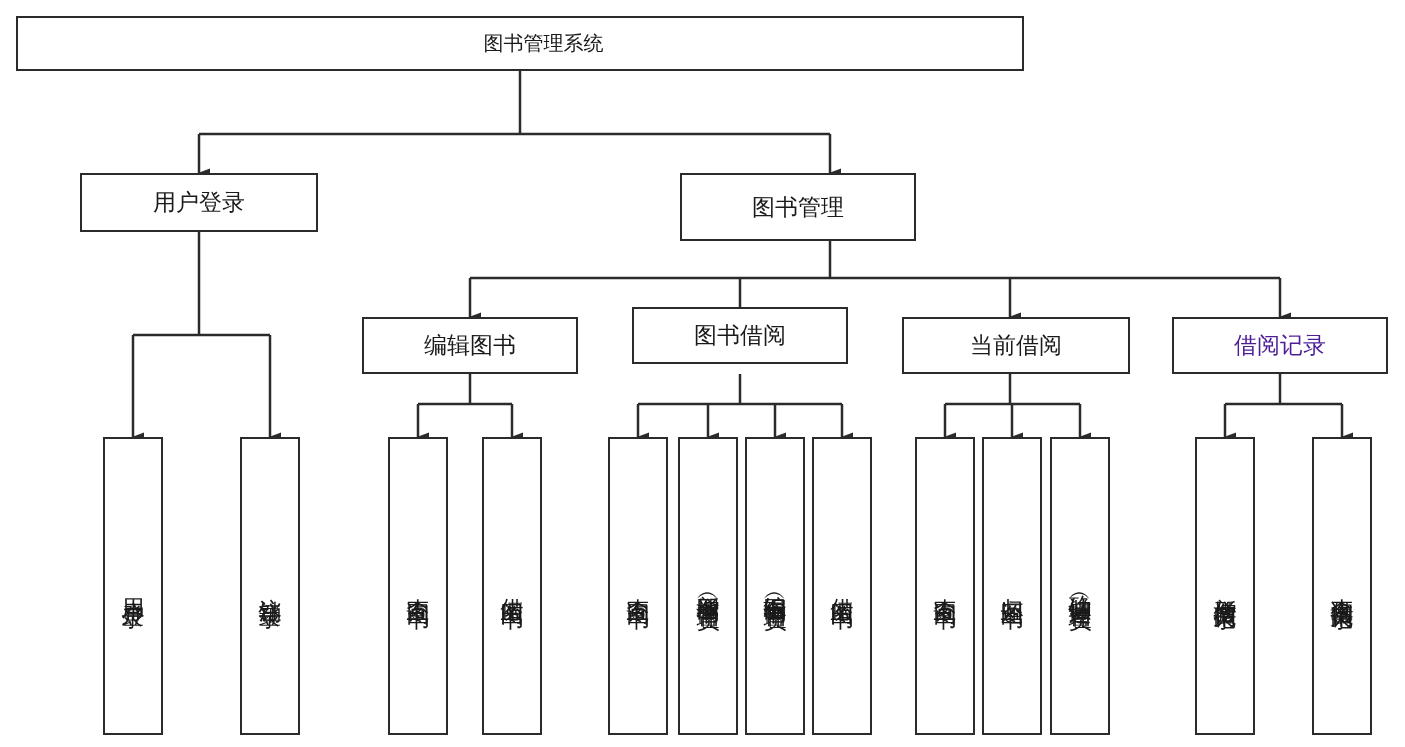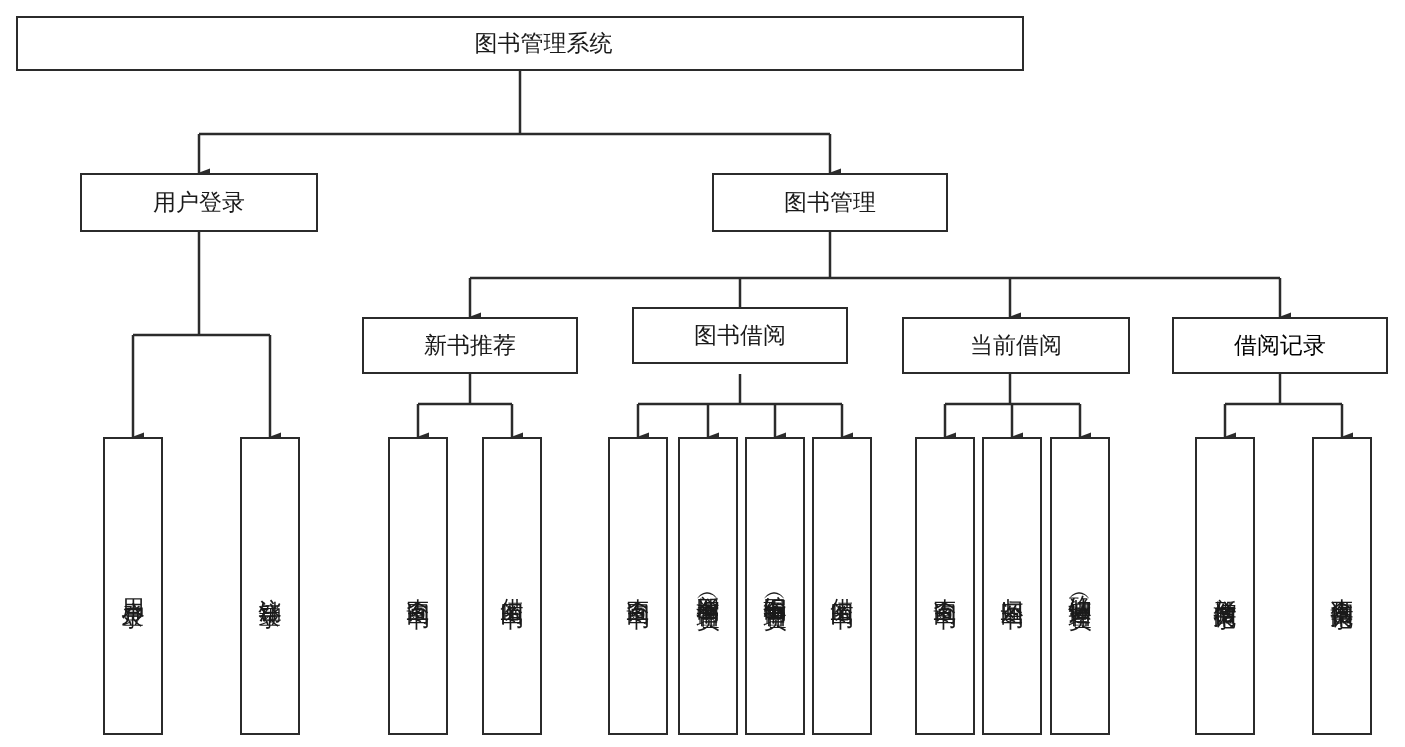--- a/index.html
+++ b/index.html
@@ -38,21 +38,21 @@
   .node .label {
     color: #1a1a1a;
     text-align: center;
     line-height: 1.05;
     white-space: nowrap;
   }
   .node.horiz .label {
     font-size: 23px;
   }
   .node.root .label {
-    font-size: 23px;
+    font-size: 20px;
     margin-left: 47px;
   }
   .node.vert {
     align-items: center;
     justify-content: center;
   }
   .node.vert .label {
     writing-mode: vertical-rl;
     text-orientation: upright;
     font-size: 23px;
@@ -117,34 +117,34 @@
         <line x1="1342" y1="404" x2="1342" y2="437" stroke="#2b2b2b" stroke-width="2.5" marker-end="url(#arrowhead)"></line>
       </g>
   </svg>
   <div id="node-layer">
       <div class="node horiz root" style="left: 16px; top: 16px; width: 1008px; height: 55px; border-color: rgb(43, 43, 43);">
         <span class="label" style="color: rgb(26, 26, 26);">图书管理系统</span>
       </div>
       <div class="node horiz" style="left: 80px; top: 173px; width: 238px; height: 59px; border-color: rgb(43, 43, 43);">
         <span class="label" style="color: rgb(26, 26, 26);">用户登录</span>
       </div>
-      <div class="node horiz" style="left: 712px; top: 173px; width: 236px; height: 59px; border-color: rgb(43, 43, 43);">
+      <div class="node horiz" style="left: 680px; top: 173px; width: 236px; height: 68px; border-color: rgb(43, 43, 43);">
         <span class="label" style="color: rgb(26, 26, 26);">图书管理</span>
       </div>
       <div class="node horiz" style="left: 362px; top: 317px; width: 216px; height: 57px; border-color: rgb(43, 43, 43);">
-        <span class="label" style="color: rgb(26, 26, 26);">新书推荐</span>
+        <span class="label" style="color: rgb(26, 26, 26);">编辑图书</span>
       </div>
       <div class="node horiz" style="left: 632px; top: 307px; width: 216px; height: 57px; border-color: rgb(43, 43, 43);">
         <span class="label" style="color: rgb(26, 26, 26);">图书借阅</span>
       </div>
       <div class="node horiz" style="left: 902px; top: 317px; width: 228px; height: 57px; border-color: rgb(43, 43, 43);">
         <span class="label" style="color: rgb(26, 26, 26);">当前借阅</span>
       </div>
       <div class="node horiz" style="left: 1172px; top: 317px; width: 216px; height: 57px; border-color: rgb(43, 43, 43);">
-        <span class="label" style="color: #000000;">借阅记录</span>
+        <span class="label" style="color: #4c1d95;">借阅记录</span>
       </div>
       <div class="node vert" style="left: 103px; top: 437px; width: 60px; height: 298px; border-color: rgb(43, 43, 43);">
         <span class="label" style="color: rgb(26, 26, 26);">用户登录</span>
       </div>
       <div class="node vert" style="left: 240px; top: 437px; width: 60px; height: 298px; border-color: rgb(43, 43, 43);">
         <span class="label" style="color: rgb(26, 26, 26);">注销登录</span>
       </div>
       <div class="node vert" style="left: 388px; top: 437px; width: 60px; height: 298px; border-color: rgb(43, 43, 43);">
         <span class="label" style="color: rgb(26, 26, 26);">查询图书</span>
       </div>

